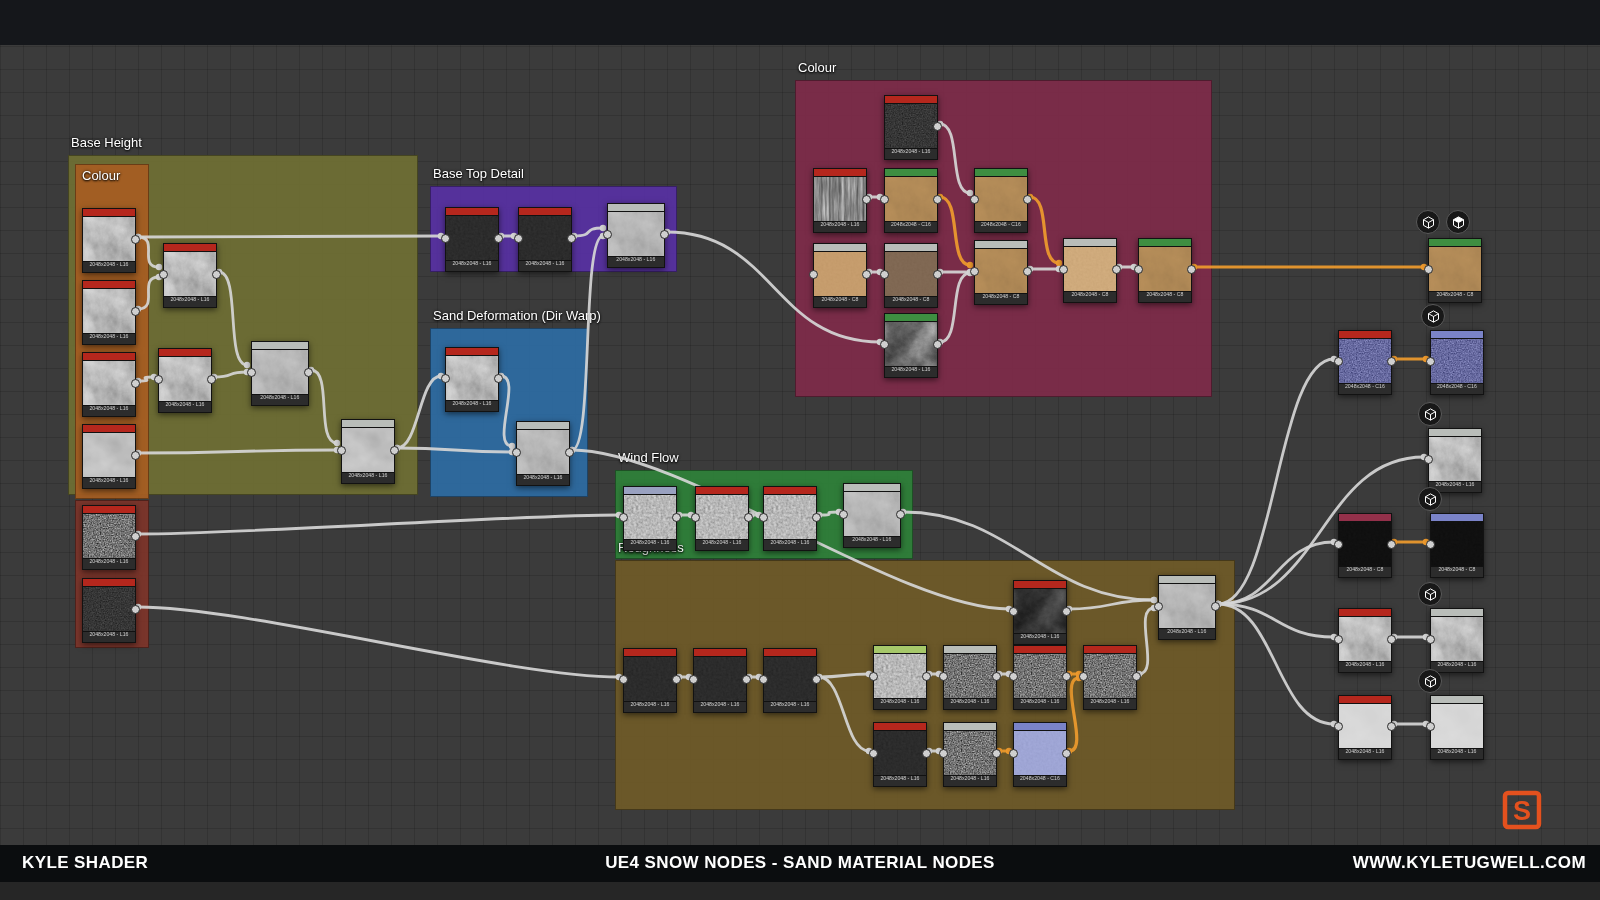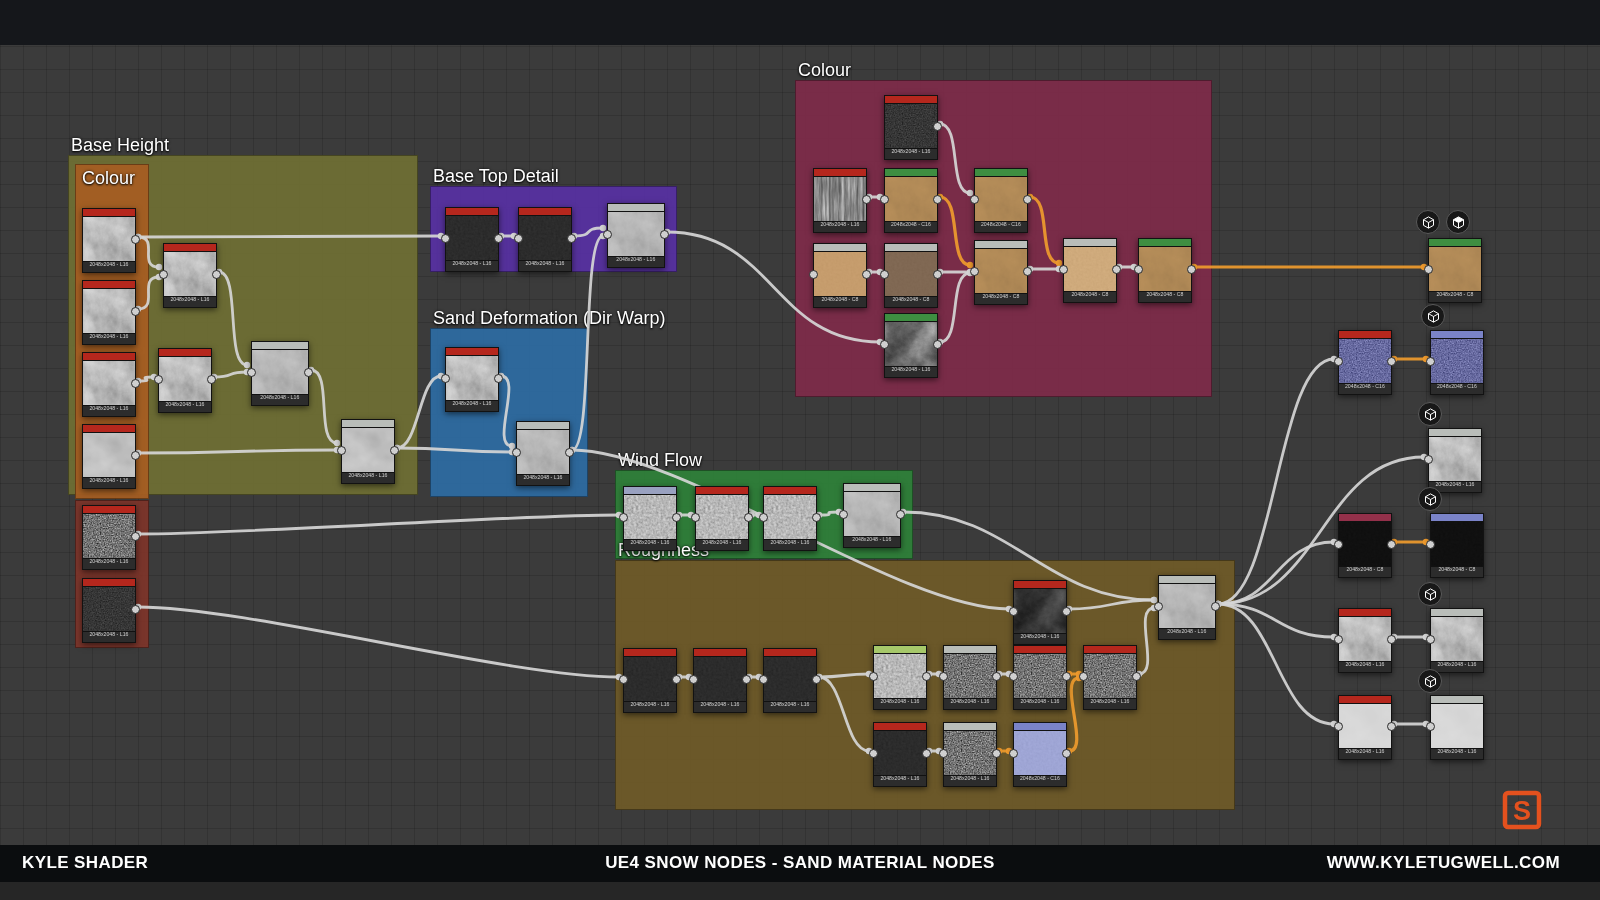--- a/index.html
+++ b/index.html
@@ -6,25 +6,25 @@
   #stage{position:relative;width:1600px;height:900px;overflow:hidden;}
   
   #canvas{position:absolute;left:0;top:0;width:1600px;height:900px;background-color:#3b3b3b;
     background-image:linear-gradient(rgba(0,0,0,.14) 1px,transparent 1px),
                      linear-gradient(90deg,rgba(0,0,0,.14) 1px,transparent 1px);
     background-size:23px 23px;}
   #topbar{position:absolute;left:0;top:0;width:1600px;height:45px;background:#15171b;z-index:10;}
   #footer{position:absolute;left:0;top:845px;width:1600px;height:37px;background:#0b0d0f;z-index:10;color:#fff;font-weight:700;font-size:17px;letter-spacing:.4px;}
   #footer .fl{position:absolute;left:22px;top:8px;}
   #footer .fc{position:absolute;left:50%;top:8px;transform:translateX(-50%);white-space:nowrap;}
-  #footer .fr{position:absolute;right:40px;top:8px;}
+  #footer .fr{position:absolute;right:14px;top:8px;}
   #substrip{position:absolute;left:0;top:882px;width:1600px;height:18px;background:#262626;z-index:10;}
   
   .group{position:absolute;z-index:1;border:1px solid rgba(0,0,0,.35);}
-  .group .glabel{position:absolute;top:-21px;left:2px;color:#fff;font-size:18px;text-shadow:0 1px 2px #000,0 0 3px rgba(0,0,0,.8);white-space:nowrap;}
+  .group .glabel{position:absolute;top:-21px;left:2px;color:#fff;font-size:13px;text-shadow:0 1px 2px #000,0 0 3px rgba(0,0,0,.8);white-space:nowrap;}
   .group.inside .glabel{top:3px;left:6px;}
   
   .node{position:absolute;z-index:3;background:#2c2c2c;border:1px solid #121212;box-shadow:0 2px 6px rgba(0,0,0,.55);}
   .node .hdr{height:7px;}
   .node .thumbwrap{height:44px;overflow:hidden;background:#000;border-top:1px solid #111;border-bottom:1px solid #111;}
   .node .thumbwrap svg{display:block;width:100%;height:44px;}
   .node .cap{position:relative;height:10px;line-height:10px;text-align:center;color:#cfcfcf;font-size:10px;transform:scale(.52);transform-origin:50% 0;white-space:nowrap;width:192%;margin-left:-46%;}
   .port{position:absolute;width:7px;height:7px;border-radius:50%;background:#cfcfcf;border:1px solid #2a2a2a;top:26px;}
   .port.in{left:-5px;} .port.out{right:-5px;}
   

